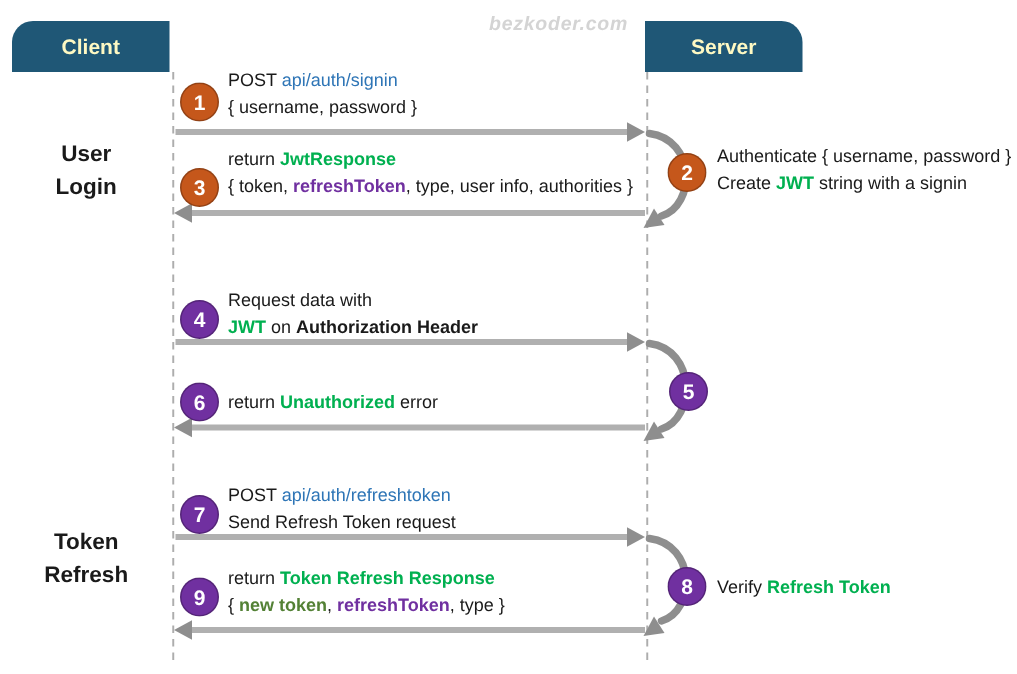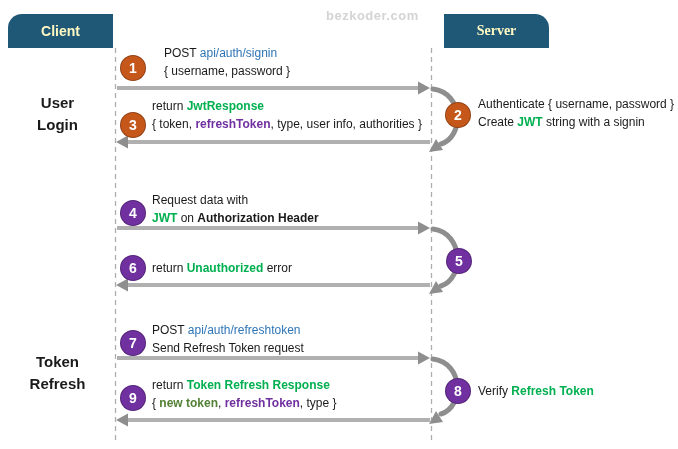--- a/index.html
+++ b/index.html
@@ -1,29 +1,29 @@
 <!DOCTYPE html>
 <html style="--header-bg: #1F5776; --badge-orange: #C5571B; --badge-purple: #7030A0; --text-blue: #2E75B6; --text-green: #00B050; --text-dark-green: #538135; --text-purple: #7030A0; --arrow-shaft: #B0B0B0; --arrow-head: #8E8E8E; --lifeline: #ADADAD; --watermark: #D4D4D4;"><head>
 <meta charset="utf-8">
 <style>
   html,body{margin:0;padding:0;background:#fff;}
   #canvas{
     position:relative;width:678px;height:449px;background:#fff;overflow:hidden;
     font-family:"Liberation Sans",sans-serif;color:#1a1a1a;
   }
   .watermark{
-    position:absolute;left:326px;top:8px;font-size:13px;font-weight:bold;
+    position:absolute;left:326px;top:8px;font-size:13px;font-style:italic;font-weight:bold;
     color:var(--watermark);letter-spacing:.5px;
   }
   .actor-box{
     position:absolute;top:14px;width:105px;height:34px;background:var(--header-bg);
     color:#fef9c3;font-weight:bold;font-size:14px;display:flex;align-items:center;justify-content:center;
   }
   .actor-client{left:8px;border-radius:14px 0 0 0;}
-  .actor-server{left:444px;border-radius:0 14px 0 0;font-family:Liberation Serif, serif;}
+  .actor-server{left:430px;border-radius:0 14px 0 0;}
   .svg-layer{position:absolute;left:0;top:0;}
   .badge{
     position:absolute;width:26px;height:26px;border-radius:50%;
     color:#fff;font-weight:bold;font-size:14px;line-height:1;
     display:flex;align-items:center;justify-content:center;
     border:1px solid rgba(0,0,0,.25);box-sizing:border-box;
   }
   .badge-orange{background:var(--badge-orange);}
   .badge-purple{background:var(--badge-purple);}
   .msg{position:absolute;font-size:12px;line-height:18px;white-space:nowrap;}
@@ -97,21 +97,21 @@
   <div class="badge badge-orange" style="left:120px;top:55px">1</div>
   <div class="badge badge-orange" style="left:445px;top:102px">2</div>
   <div class="badge badge-orange" style="left:120px;top:112px">3</div>
   <div class="badge badge-purple" style="left:120px;top:200px">4</div>
   <div class="badge badge-purple" style="left:446px;top:248px">5</div>
   <div class="badge badge-purple" style="left:120px;top:255px">6</div>
   <div class="badge badge-purple" style="left:120px;top:330px">7</div>
   <div class="badge badge-purple" style="left:445px;top:378px">8</div>
   <div class="badge badge-purple" style="left:120px;top:385px">9</div>
 
-  <div class="msg" style="left:164px;top:44px">
+  <div class="msg" style="left:152px;top:44px">
     <div><span class="seg-plain">POST </span><span class="seg-blue">api/auth/signin</span></div>
     <div><span class="seg-plain">{ username, password }</span></div>
   </div>
   <div class="msg" style="left:478px;top:95px">
     <div><span class="seg-plain">Authenticate { username, password }</span></div>
     <div><span class="seg-plain">Create </span><span class="seg-green">JWT</span><span class="seg-plain"> string with a signin</span></div>
   </div>
   <div class="msg" style="left:152px;top:97px">
     <div><span class="seg-plain">return </span><span class="seg-green">JwtResponse</span></div>
     <div><span class="seg-plain">{ token, </span><span class="seg-purple">refreshToken</span><span class="seg-plain">, type, user info, authorities }</span></div>

